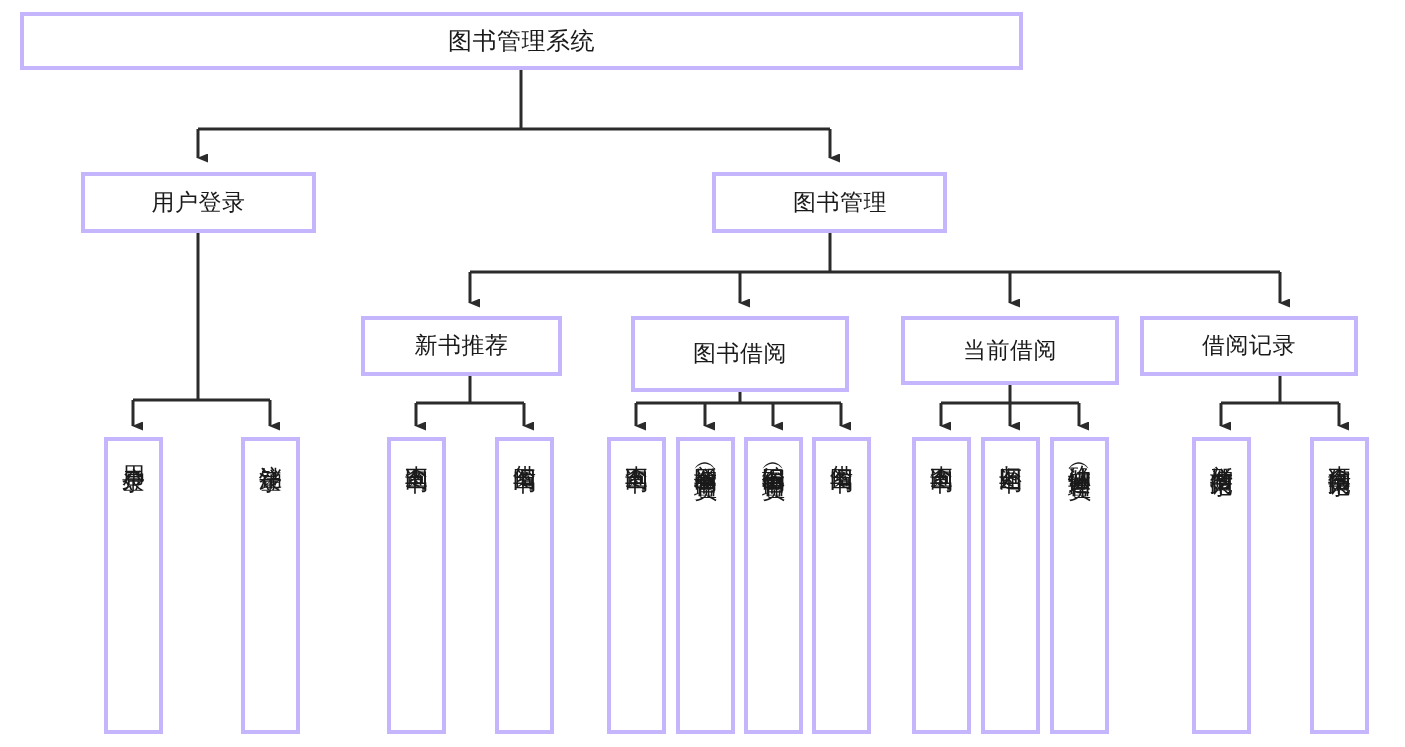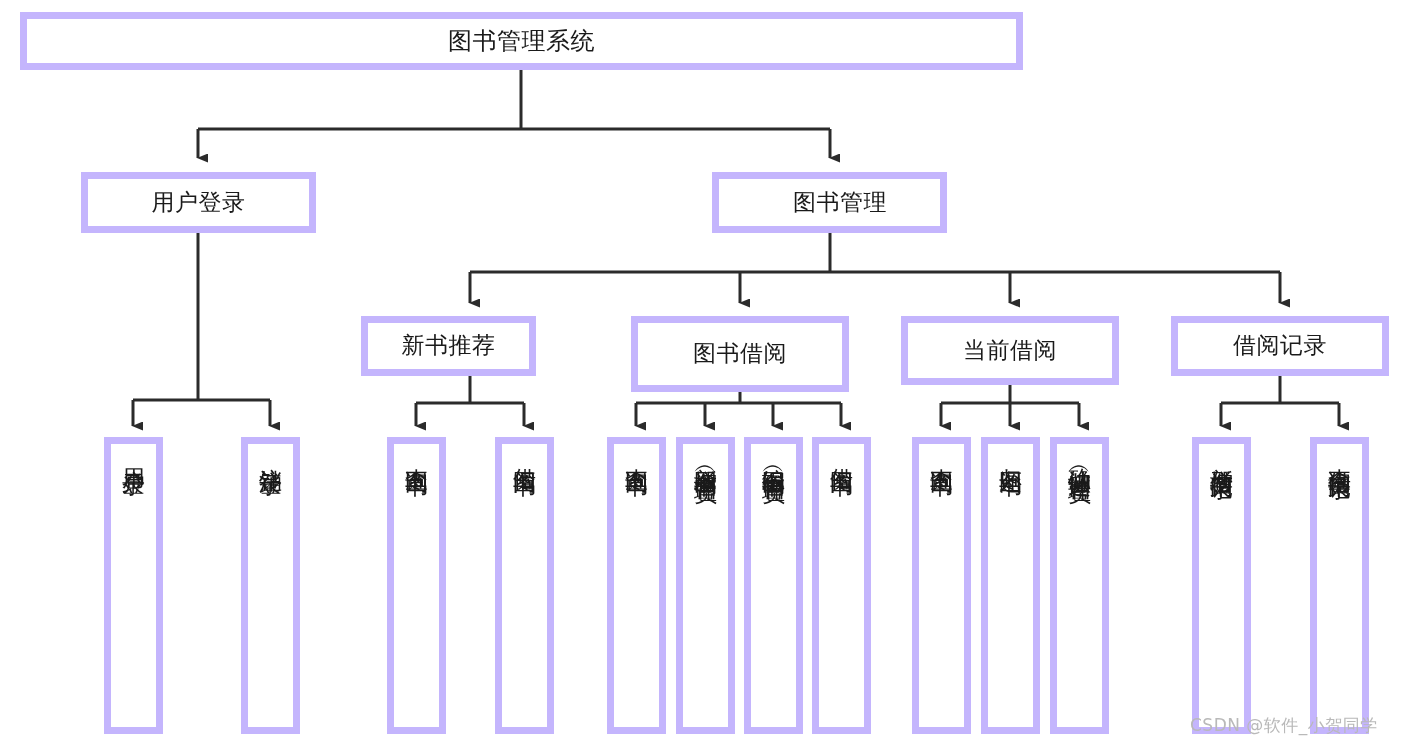--- a/index.html
+++ b/index.html
@@ -24,21 +24,21 @@
     left: 0;
     top: 0;
     width: 1405px;
     height: 747px;
     pointer-events: none;
   }
   .node {
     position: absolute;
     box-sizing: border-box;
     background: #ffffff;
-    border: 7px solid #c4b5fd;
+    border: 4px solid #c4b5fd;
     display: flex;
     align-items: center;
     justify-content: center;
     z-index: 2;
   }
   .node .label {
     color: #1a1a1a;
     line-height: 1.12;
     white-space: pre;
     text-align: center;
@@ -131,30 +131,30 @@
     <span class="label">图书管理系统</span>
   </div>
 
   <div class="node horiz" style="left:81px; top:172px; width:235px; height:61px;">
     <span class="label">用户登录</span>
   </div>
   <div class="node horiz" style="left:712px; top:172px; width:235px; height:61px;padding-left:21px;">
     <span class="label">图书管理</span>
   </div>
 
-  <div class="node horiz" style="left:361px; top:316px; width:175px; height:60px;">
+  <div class="node horiz" style="left:361px; top:316px; width:201px; height:60px;">
     <span class="label">新书推荐</span>
   </div>
   <div class="node horiz" style="left:631px; top:316px; width:218px; height:76px;">
     <span class="label">图书借阅</span>
   </div>
   <div class="node horiz" style="left:901px; top:316px; width:218px; height:69px;">
     <span class="label">当前借阅</span>
   </div>
-  <div class="node horiz" style="left:1171px; top:316px; width:218px; height:60px;">
+  <div class="node horiz" style="left:1140px; top:316px; width:218px; height:60px;">
     <span class="label">借阅记录</span>
   </div>
 
   <div class="node vert" style="left:104px; top:437px; width:59px; height:297px;">
     <span class="label">用户登录</span>
   </div>
   <div class="node vert" style="left:241px; top:437px; width:59px; height:297px;">
     <span class="label">注销登录</span>
   </div>
 
@@ -188,15 +188,14 @@
     <span class="label">确认归还（管理员）</span>
   </div>
 
   <div class="node vert" style="left:1192px; top:437px; width:59px; height:297px;">
     <span class="label">新增借阅记录</span>
   </div>
   <div class="node vert" style="left:1310px; top:437px; width:59px; height:297px;">
     <span class="label">查询借阅记录</span>
   </div>
 
-  <div class="watermark">CSDN @软件_小贺同学</div>
 
 </div>
 
 </body></html>

